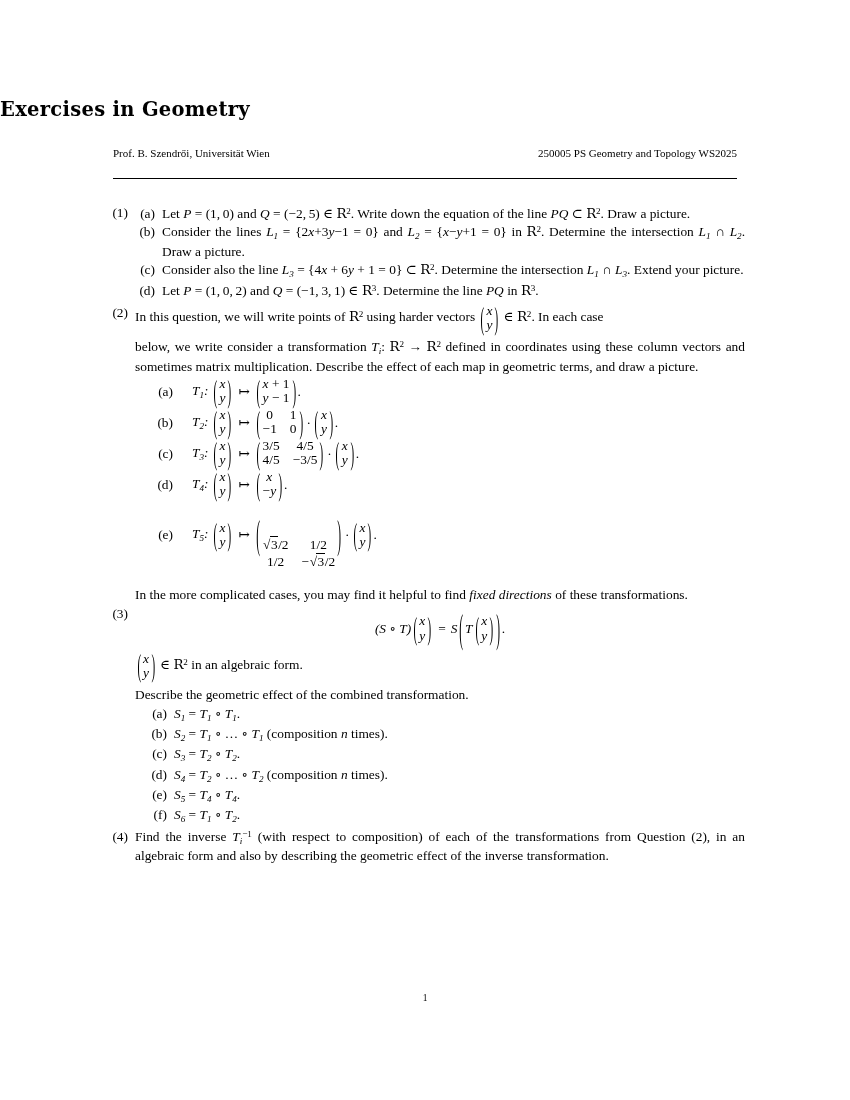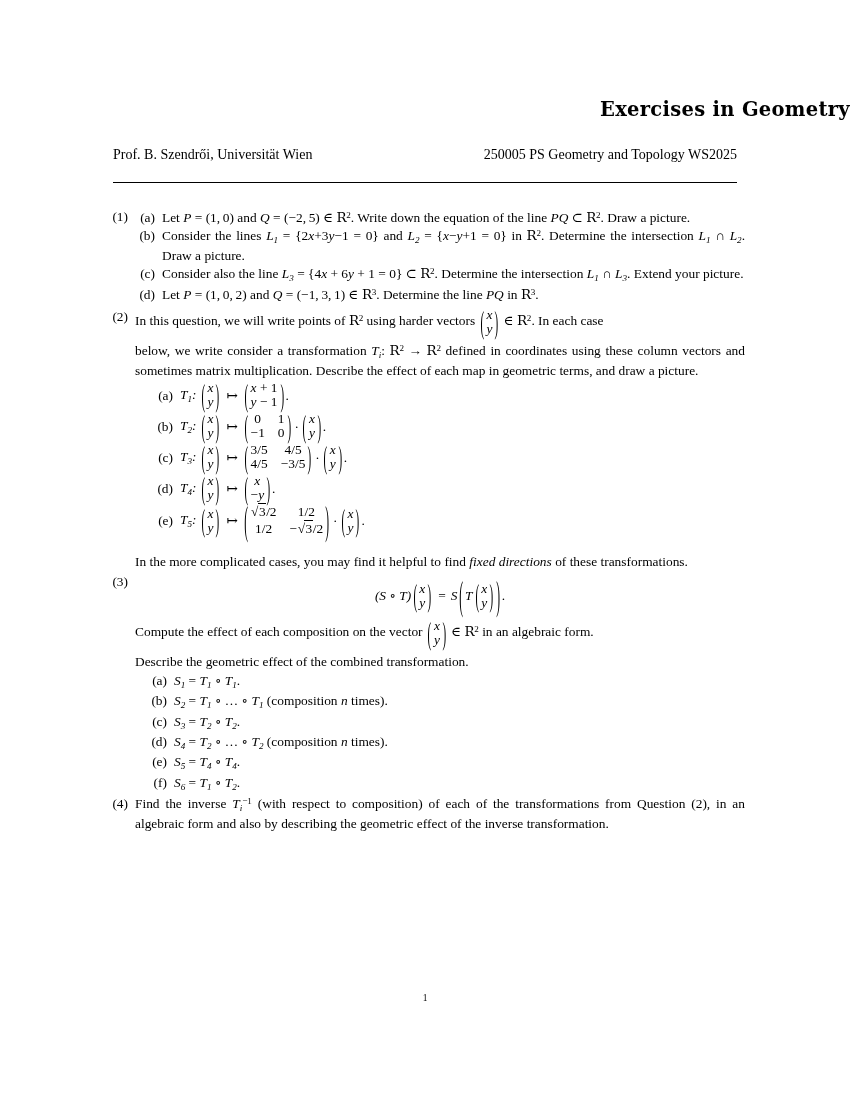--- a/index.html
+++ b/index.html
@@ -18,36 +18,36 @@
   .page {
     position: relative;
     width: 850px;
     height: 1100px;
     box-sizing: border-box;
     padding: 0;
   }
 
   
   .doc-title {
-    text-align: right;
+    text-align: left;
     font-size: 19.5px;
     font-weight: bold;
     letter-spacing: 0.3px;
     margin: 0;
     padding-top: 98px;
     font-family: "DejaVu Serif", "Liberation Serif", serif;
   }
   .header-row {
     display: flex;
     justify-content: space-between;
     align-items: baseline;
     margin: 0 auto;
     width: 624px;
     padding-top: 26px;
-    font-size: 14px;
+    font-size: 11px;
   }
   .header-left { white-space: nowrap; }
   .header-right { white-space: nowrap; text-align: center; }
 
   .rule {
     width: 624px;
     height: 1px;
     background: #000000;
     margin: 19px auto 0 auto;
   }
@@ -146,21 +146,21 @@
   .mat-cells {
     display: inline-grid;
     text-align: center;
     line-height: 1.06;
     padding: 0 1.5px;
     font-style: italic;
   }
   .mat-cells.cols2 { grid-template-columns: auto auto; column-gap: 13px; }
   .mat-cells.cols1 { grid-template-columns: auto; }
   .mat-cells .up { font-style: normal; }
-  .mat-row-tall { line-height: 1.22; }
+  .mat-row-tall { line-height: 1.22; margin-top: 37px; }
 
   .opdot {
     display: inline-block;
     padding: 0 2px;
     vertical-align: middle;
   }
   .mapsto {
     display: inline-block;
     padding: 0 5px;
     font-style: normal;
@@ -194,20 +194,21 @@
     display: flex;
     align-items: center;
     margin-top: 1px;
     min-height: 30px;
   }
   .trow .sub-letter { align-self: center; }
   .tlabel {
     font-style: italic;
     padding-right: 3px;
     white-space: nowrap;
+    margin-left: 12px;
   }
 
   
   .folio {
     position: absolute;
     left: 0;
     right: 0;
     top: 993px;
     text-align: center;
     font-size: 9.5px;
@@ -480,21 +481,20 @@
                   </span>
                   <span class="paren">)</span>
                 </span>
             </span>
           <span class="paren big">)</span>
             </span>
           <span>.</span>
         </div>
 
         <p style="text-align:left;">
-          <span>Compute the effect of each composition on the vector</span>
           <span class="mat">
               <span class="paren">(</span>
               <span class="mat-cells cols1">
                 <span>x</span>
                 <span>y</span>
               </span>
               <span class="paren">)</span>
             </span>
           ∈ <span class="bb">R</span><sup>2</sup>
           <span>in an algebraic form.</span>

